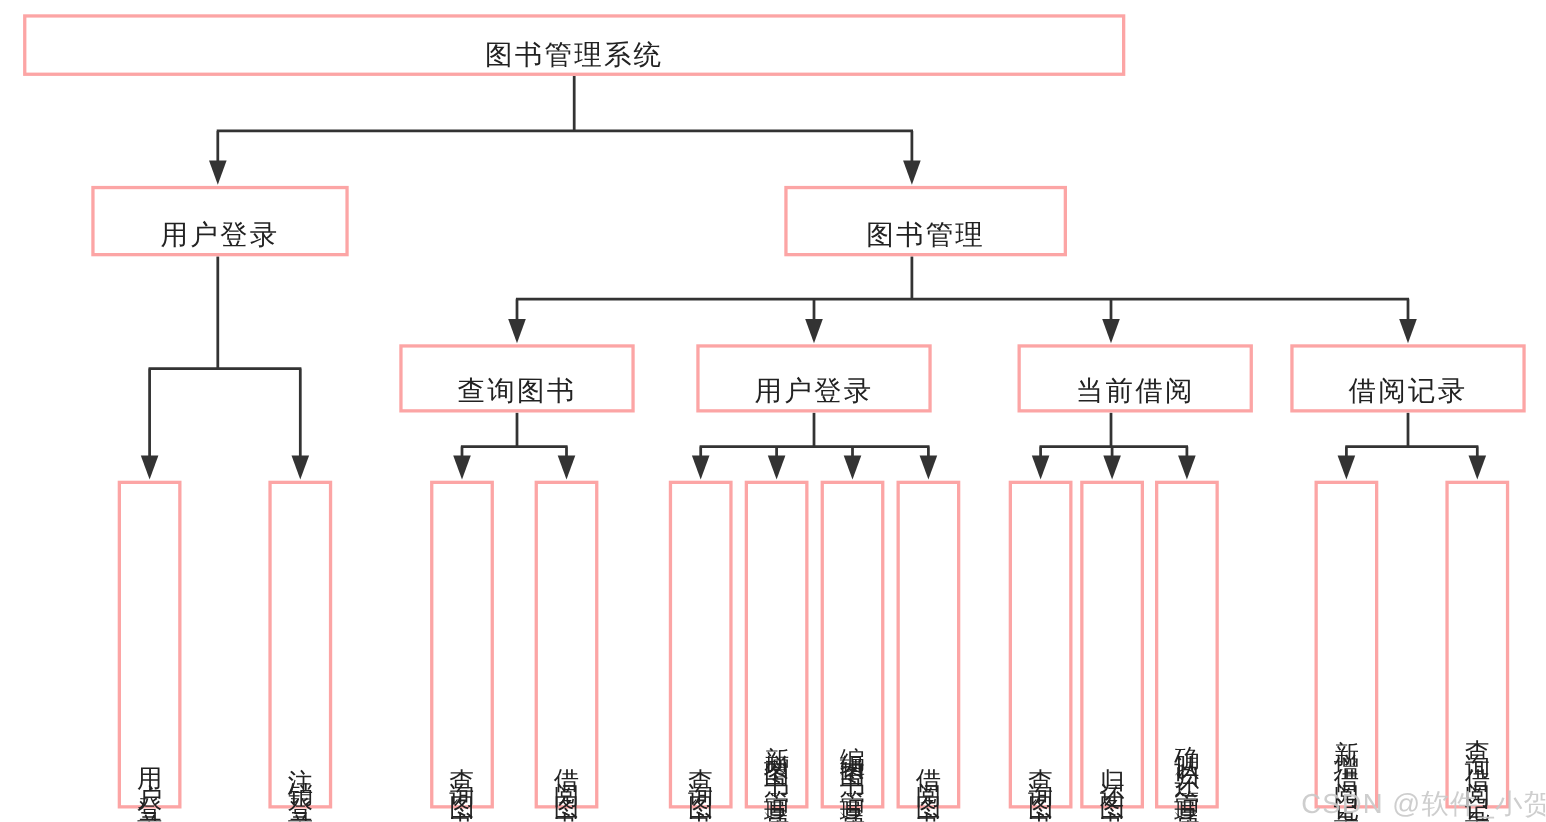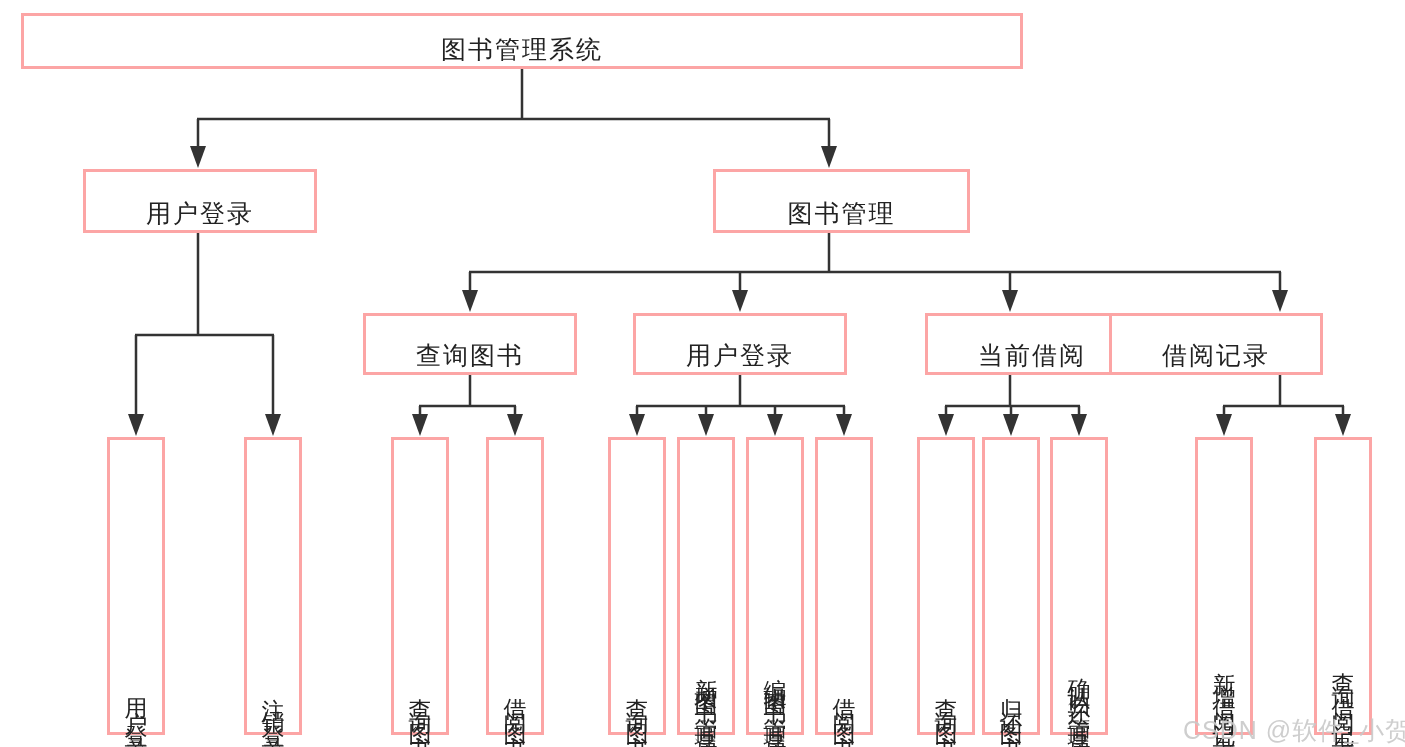--- a/index.html
+++ b/index.html
@@ -130,21 +130,21 @@
 
   <div class="box l3-box" style="left:363px">
     <span class="htext">查询图书</span>
   </div>
   <div class="box l3-box" style="left:633px">
     <span class="htext">用户登录</span>
   </div>
   <div class="box l3-box" style="left:925px">
     <span class="htext">当前借阅</span>
   </div>
-  <div class="box l3-box" style="left:1109px">
+  <div class="box l3-box" style="left:1173px">
     <span class="htext">借阅记录</span>
   </div>
 
   <div class="box leaf" style="left:107px">
     <span class="vtext">用户登录</span>
   </div>
   <div class="box leaf" style="left:244px">
     <span class="vtext">注销登录</span>
   </div>
 

